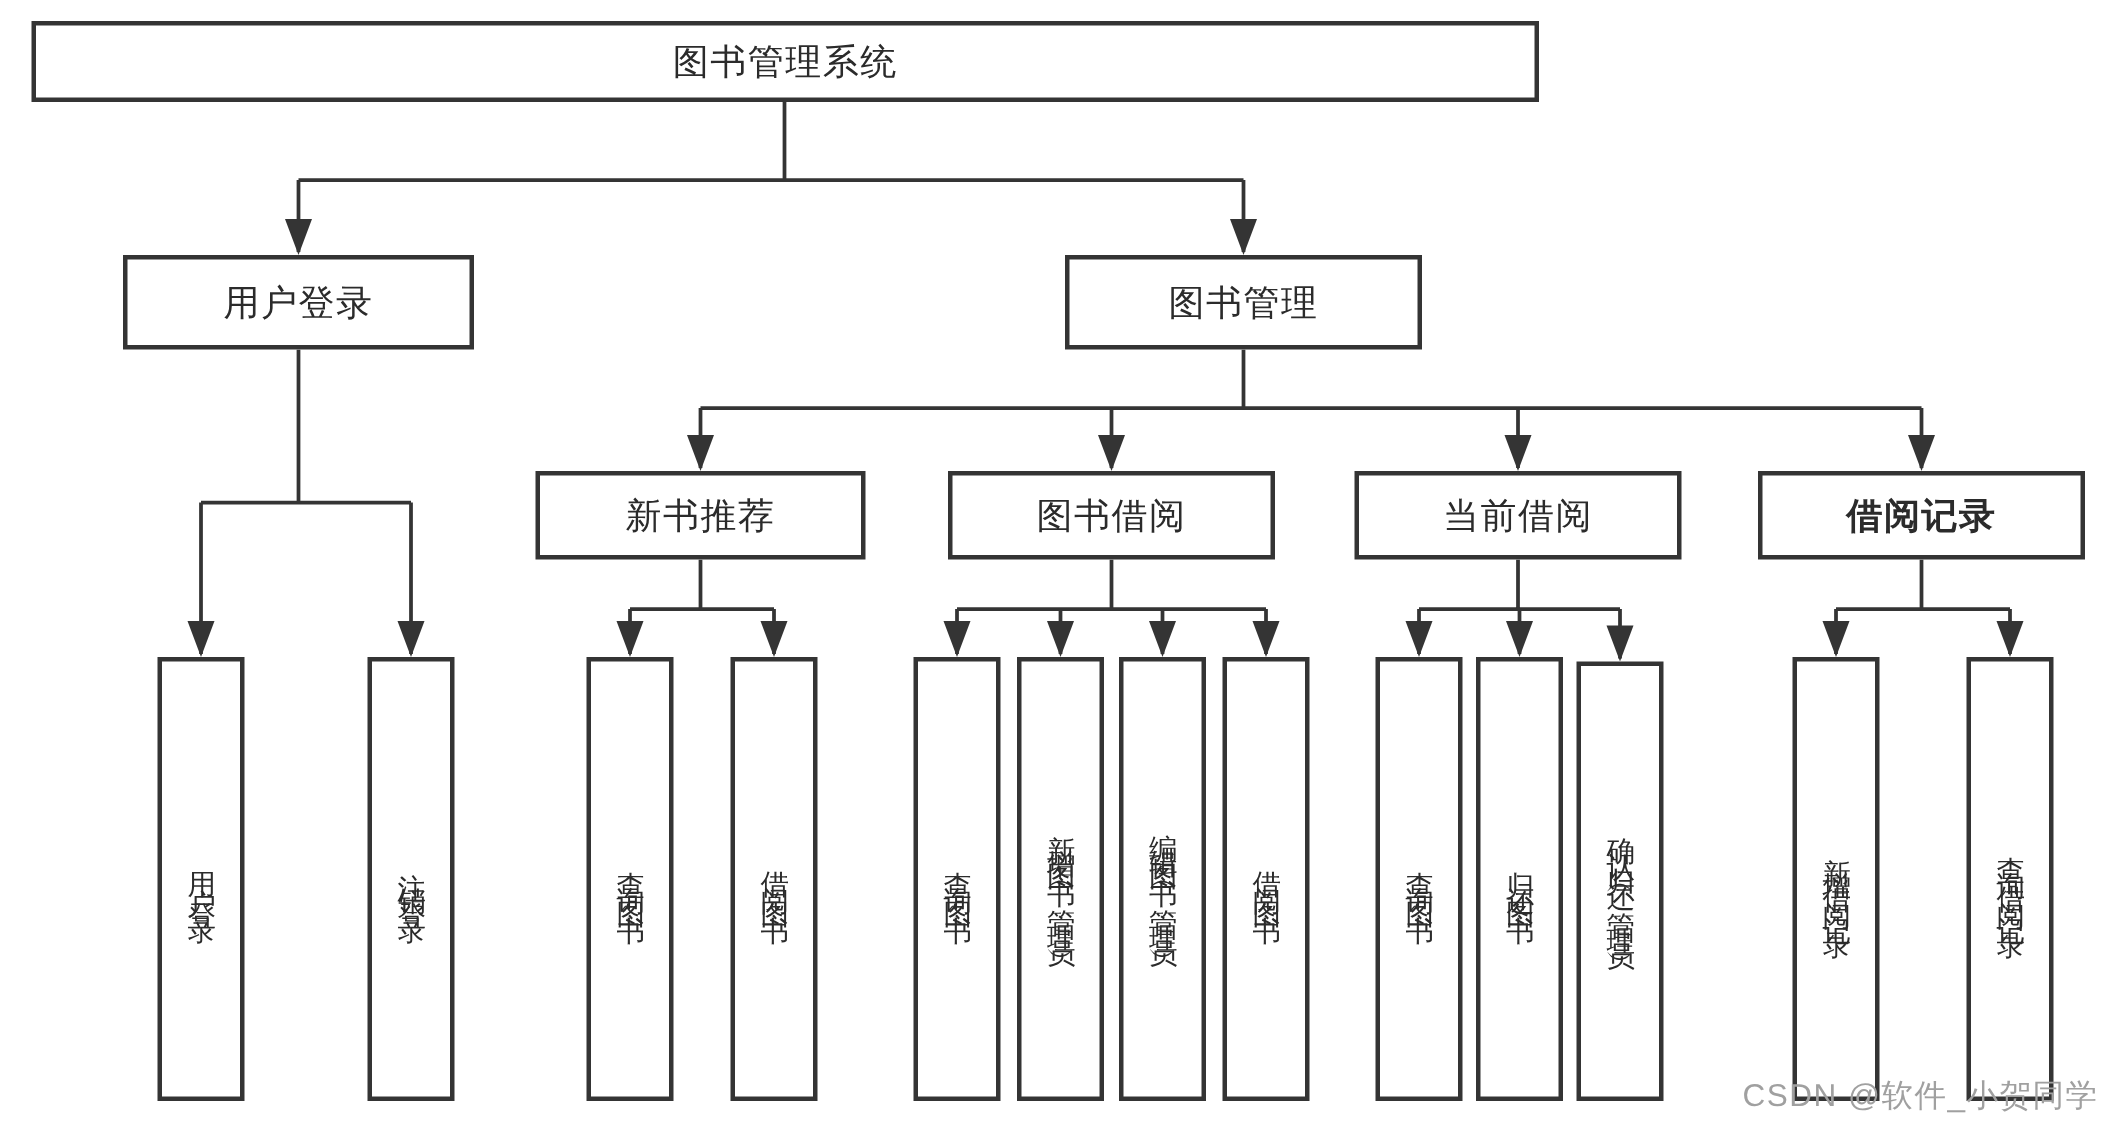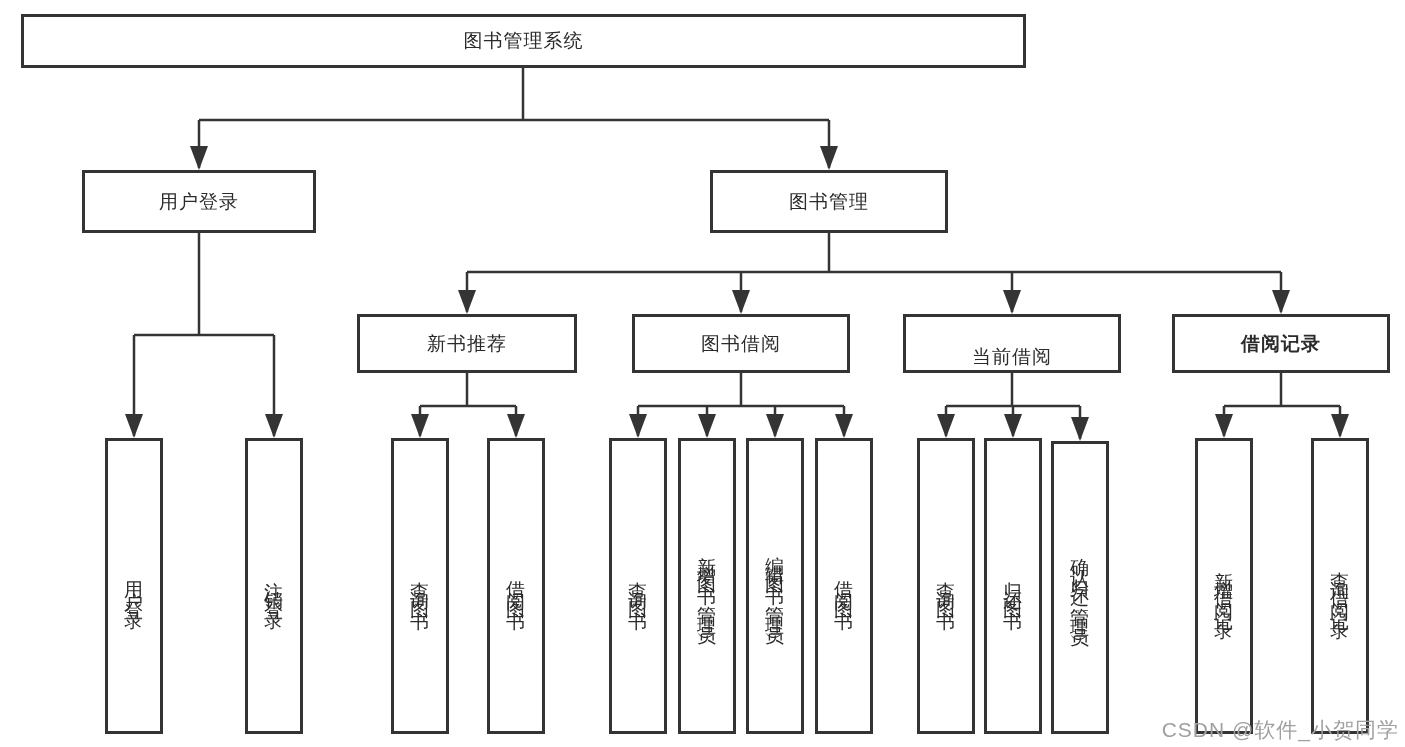--- a/index.html
+++ b/index.html
@@ -26,21 +26,21 @@
     box-sizing: border-box;
     border: 3px solid #343434;
     background: #ffffff;
     color: #2b2b2b;
     display: flex;
     align-items: center;
     justify-content: center;
     z-index: 2;
   }
   .h-box {
-    font-size: 19px;
+    font-size: 24px;
     letter-spacing: 1px;
     white-space: nowrap;
   }
   .v-box {
     writing-mode: vertical-rl;
     text-orientation: mixed;
     font-size: 19px;
     letter-spacing: 10px;
     line-height: 1;
   }
@@ -118,21 +118,21 @@
   <div class="box h-box" style="left:710px; top:170px; width:238px; height:63px;">
     <span>图书管理</span>
   </div>
 
   <div class="box h-box" style="left:357px; top:314px; width:220px; height:59px;">
     <span>新书推荐</span>
   </div>
   <div class="box h-box" style="left:632px; top:314px; width:218px; height:59px;">
     <span>图书借阅</span>
   </div>
-  <div class="box h-box" style="left:903px; top:314px; width:218px; height:59px;align-items:flex-end;">
+  <div class="box h-box" style="left:903px; top:314px; width:218px; height:59px;">
     <span>当前借阅</span>
   </div>
   <div class="box h-box" style="left:1172px; top:314px; width:218px; height:59px;font-weight:bold;">
     <span>借阅记录</span>
   </div>
 
   <div class="box v-box" style="left:105px; top:438px; width:58px; height:296px;">
     <span>用户登录</span>
   </div>
   <div class="box v-box" style="left:245px; top:438px; width:58px; height:296px;">

